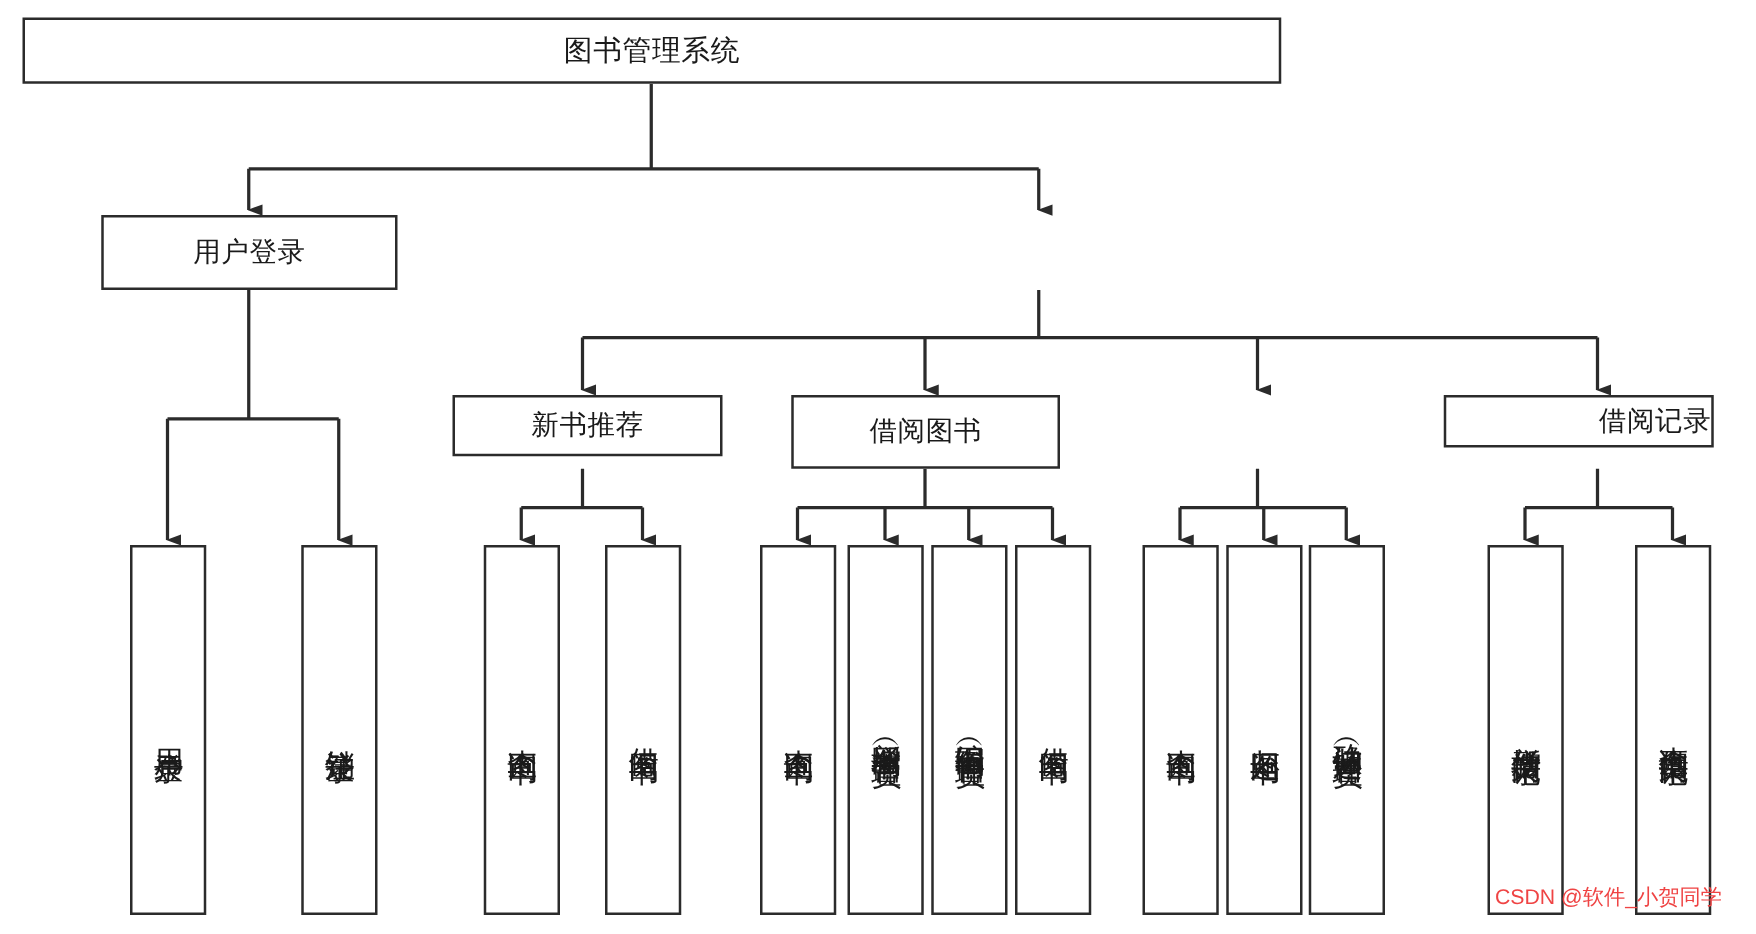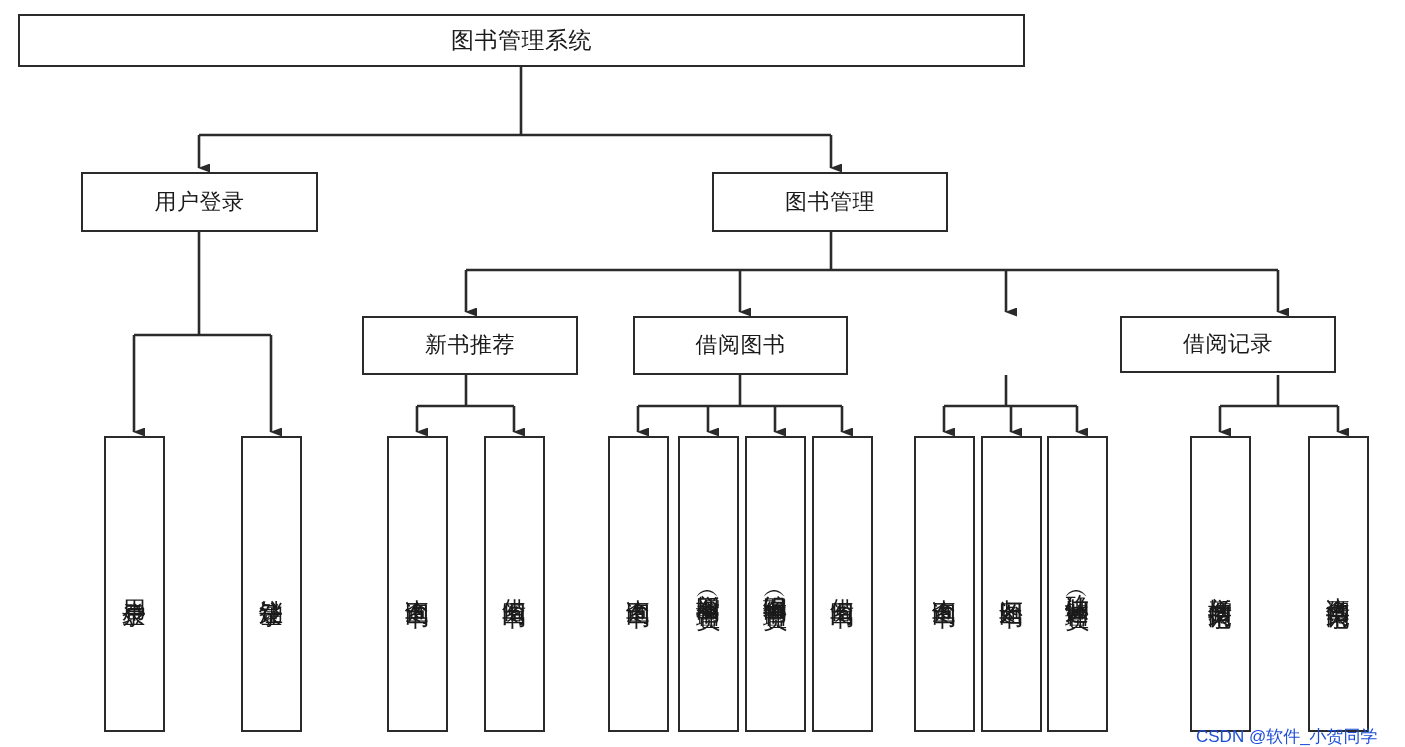--- a/index.html
+++ b/index.html
@@ -60,23 +60,23 @@
     text-orientation: upright;
     font-size: 24px;
     line-height: 1.05;
     letter-spacing: 2px;
     white-space: nowrap;
     max-height: 100%;
   }
   .watermark {
     position: absolute;
     left: 1196px;
-    top: 725px;
+    top: 706px;
     font-size: 17px;
-    color: #1d4ed8;
+    color: #ef4444;
     white-space: nowrap;
     z-index: 3;
     font-family: "Liberation Sans", "DejaVu Sans", sans-serif;
   }
 </style>
 </head>
 <body>
 
 <div id="diagram-root">
 
@@ -131,34 +131,31 @@
   </svg>
 
   <div class="node horiz root" style="left:18px; top:14px; width:1007px; height:53px;">
     <span class="node-label">图书管理系统</span>
   </div>
 
   <div class="node horiz" style="left:81px; top:172px; width:237px; height:60px;">
     <span class="node-label">用户登录</span>
   </div>
 
-  <div class="node horiz" style="left:712px; top:172px; width:236px; height:60px;">
-    <span class="node-label">图书管理</span>
-  </div>
-
-  <div class="node horiz" style="left:362px; top:316px; width:216px; height:59px;">
+
+  <div class="node horiz" style="left:362px; top:316px; width:216px; height:49px;">
     <span class="node-label">新书推荐</span>
   </div>
 
   <div class="node horiz" style="left:633px; top:316px; width:215px; height:59px;">
     <span class="node-label">借阅图书</span>
   </div>
 
 
-  <div class="node horiz" style="left:1120px; top:316px; width:216px; height:57px;">
+  <div class="node horiz" style="left:1155px; top:316px; width:216px; height:42px;justify-content:flex-end;">
     <span class="node-label">借阅记录</span>
   </div>
 
   <div class="node vert" style="left:104px; top:436px; width:61px; height:296px;">
     <span class="node-label">用户登录</span>
   </div>
 
   <div class="node vert" style="left:241px; top:436px; width:61px; height:296px;">
     <span class="node-label">注销登录</span>
   </div>

